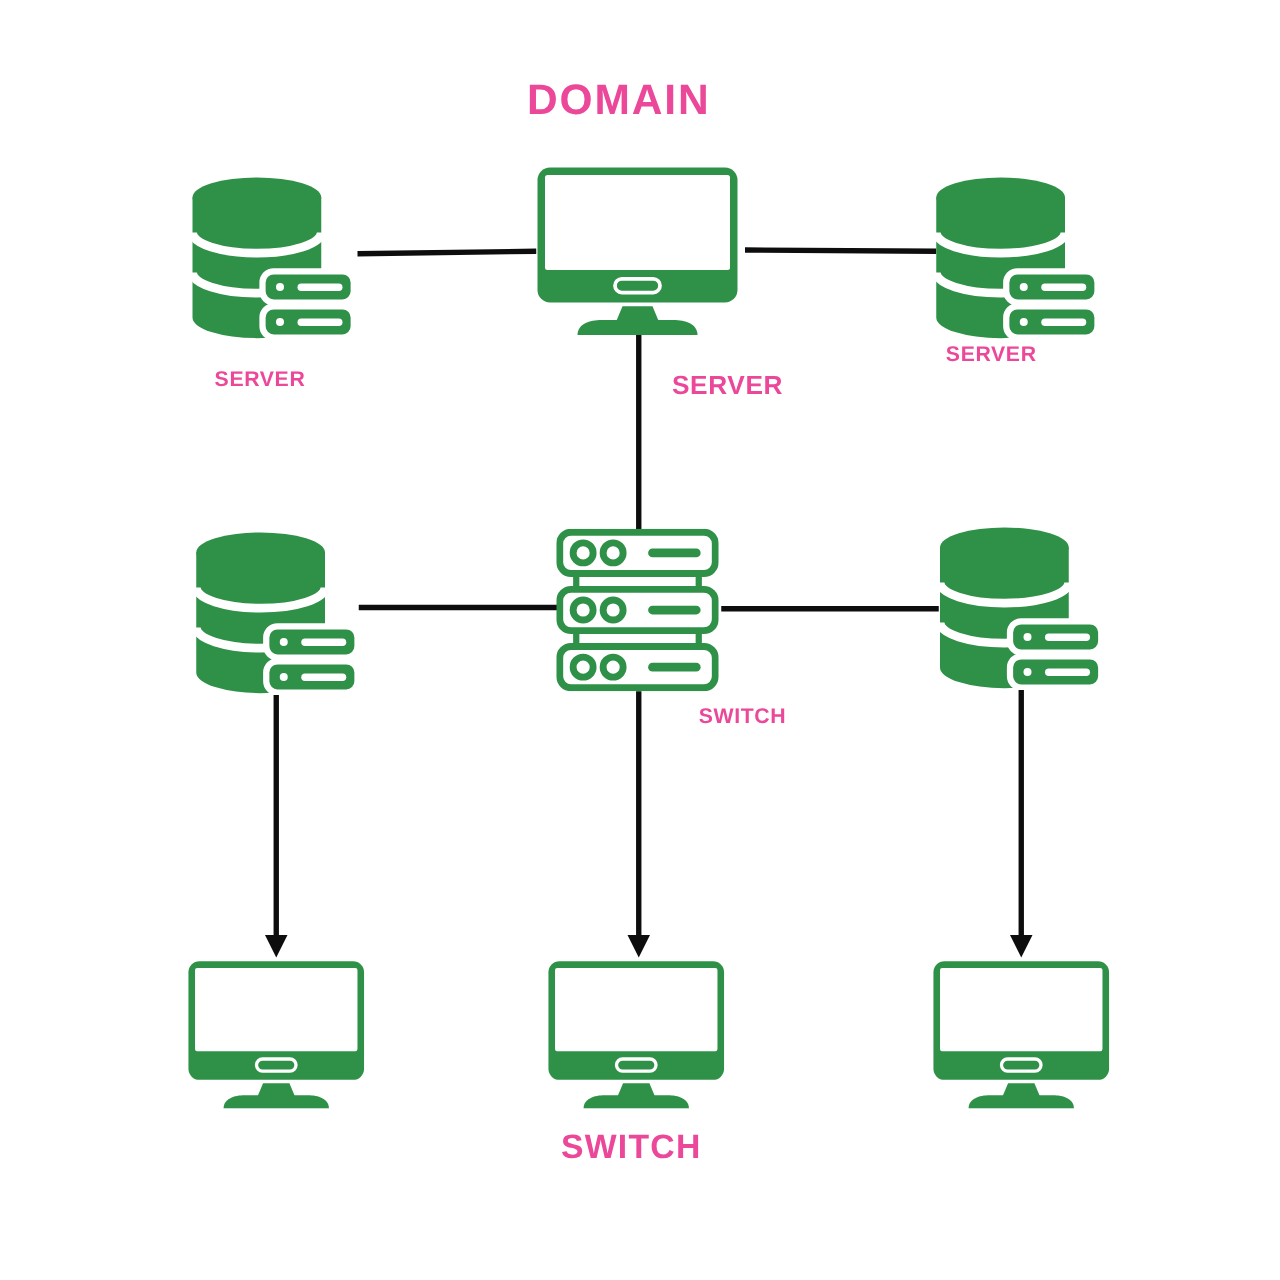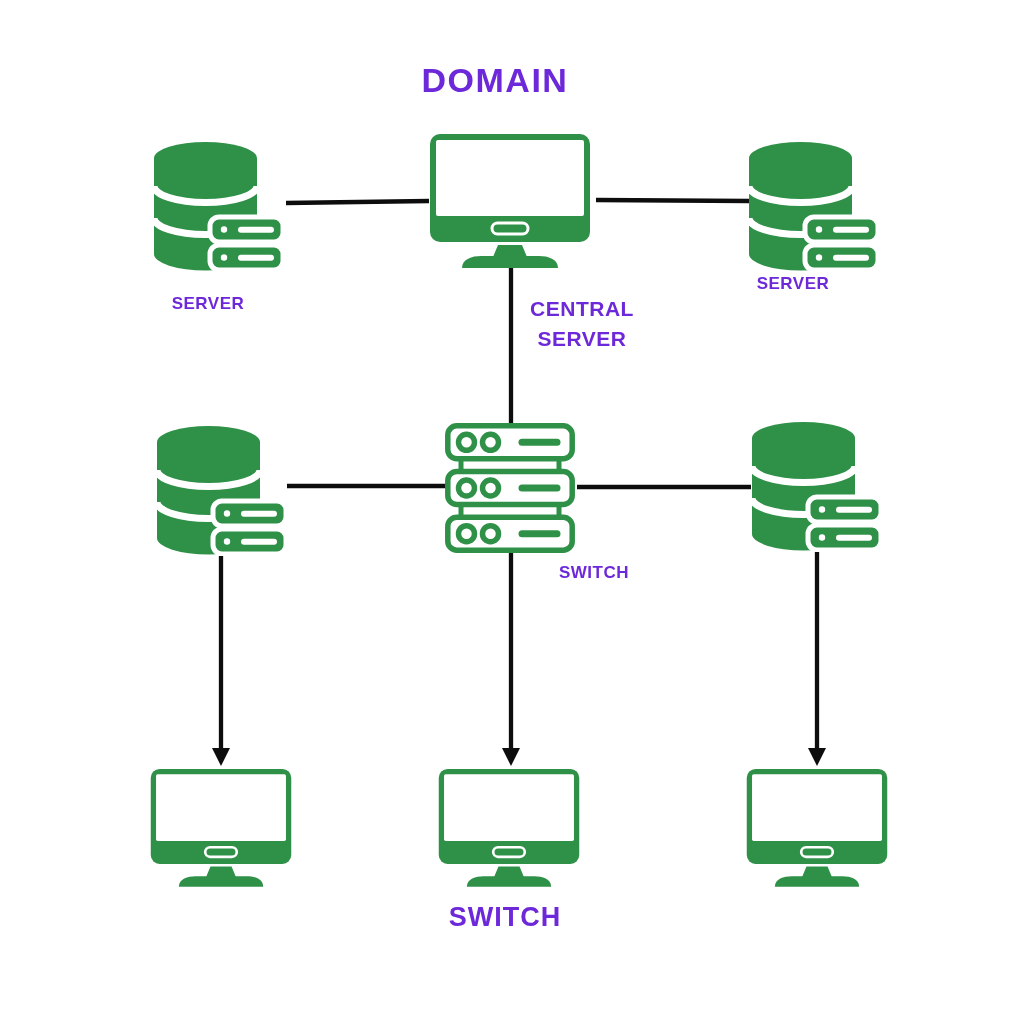--- a/index.html
+++ b/index.html
@@ -5,21 +5,21 @@
   html,body{margin:0;padding:0;}
   body{
     width:1024px;height:1024px;position:relative;background:#ffffff;
     font-family:"Liberation Sans","DejaVu Sans",sans-serif;overflow:hidden;
   }
   .canvas{position:absolute;inset:0;}
   .lines-layer{position:absolute;left:0;top:0;width:1024px;height:1024px;z-index:1;}
   .node{position:absolute;z-index:2;}
   .node svg{display:block;width:100%;height:100%;}
   .lbl{
-    position:absolute;z-index:3;color:#6d28d9;font-weight:bold;
+    position:absolute;z-index:3;color:#ec4899;font-weight:bold;
     text-align:center;letter-spacing:.5px;line-height:1.2;
   }
   .lbl-title{left:380px;top:60px;width:230px;font-size:34px;letter-spacing:1.5px;}
   .lbl-server-left{left:138px;top:294px;width:140px;font-size:17px;}
   .lbl-server-right{left:723px;top:274px;width:140px;font-size:17px;}
   .lbl-central{left:497px;top:294px;width:170px;font-size:21px;line-height:30px;}
   .lbl-switch{left:534px;top:563px;width:120px;font-size:17px;}
   .lbl-client{left:425px;top:901px;width:160px;font-size:27px;letter-spacing:1px;}
   
   .db-top-left{left:152px;top:140px;width:133px;height:132px;}
@@ -121,21 +121,20 @@
   </div>
   <div class="node db-top-right">
     <svg>
         <use href="#sym-db"></use>
       </svg>
   </div>
 
   <div class="lbl lbl-server-left">SERVER</div>
   <div class="lbl lbl-server-right">SERVER</div>
   <div class="lbl lbl-central">
-    <div>CENTRAL</div>
     <div>SERVER</div>
   </div>
 
   <div class="node db-mid-left">
     <svg>
         <use href="#sym-db"></use>
       </svg>
   </div>
   <div class="node switch-node">
     <svg>

